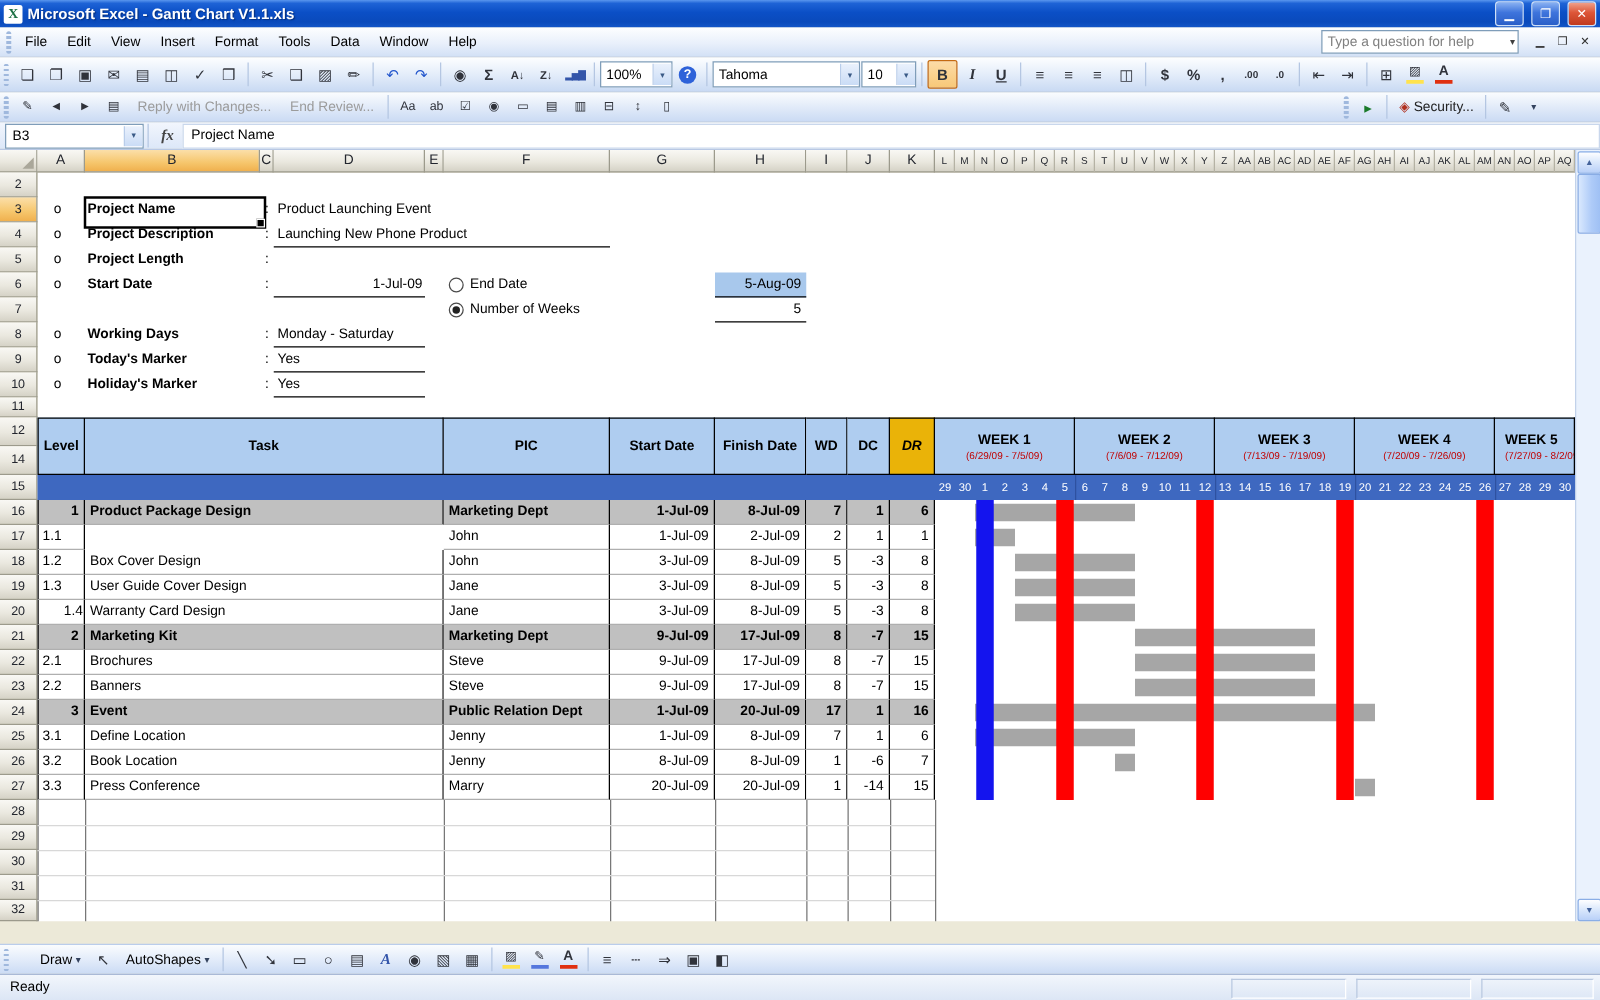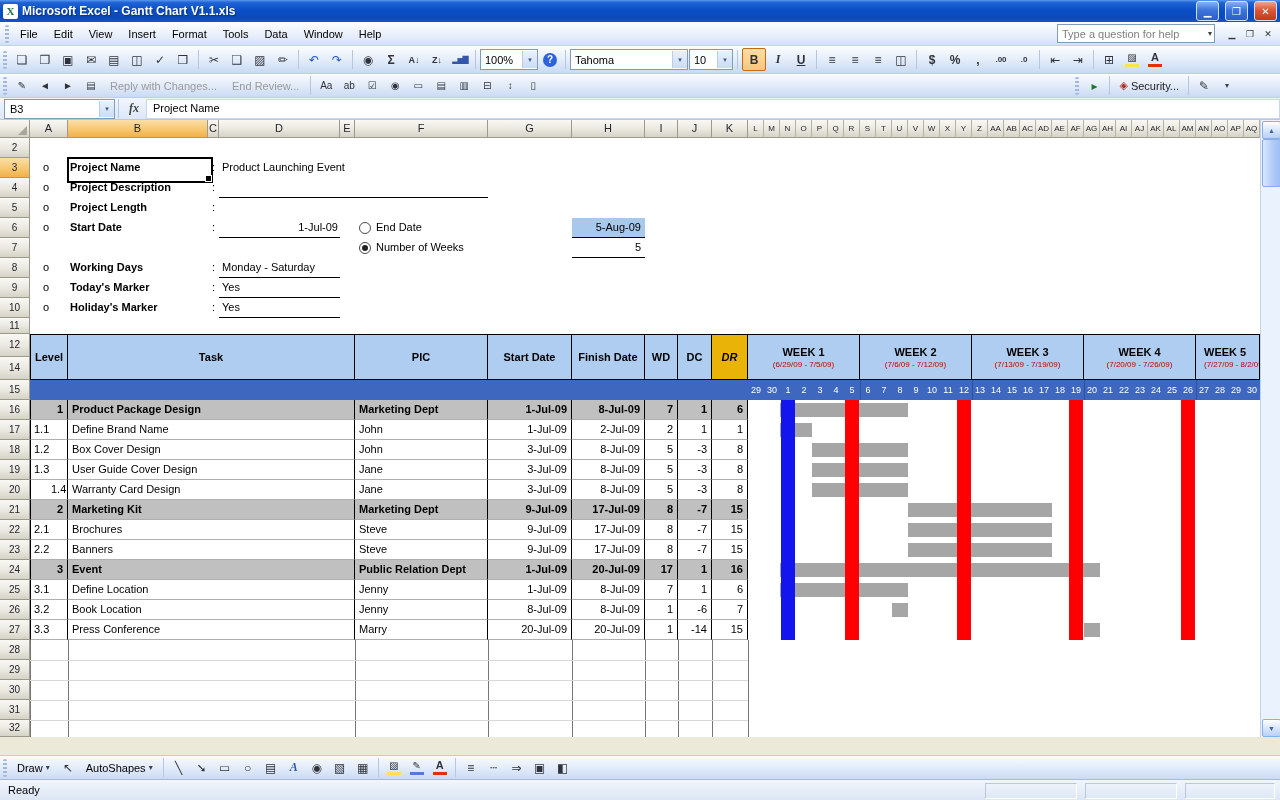--- a/index.html
+++ b/index.html
@@ -374,20 +374,21 @@
       <div class="hcell" style="left: 0px; top: 582px; width: 30px; height: 17px; line-height: 16px; font-size: 10px;">32</div>
     </div>
   <div id="content" class="a">
       <div class="cell" style="left: 30px; top: 158px; width: 38px; height: 20px; padding-left: 13px;">o</div>
       <div class="cell b" style="left: 68px; top: 158px; width: 140px; height: 20px; padding-left: 2px;">Project Name</div>
       <div class="cell" style="left: 208px; top: 158px; width: 11px; height: 20px; text-align: center;">:</div>
       <div class="cell" style="left: 222px; top: 158px; width: 260px; height: 20px; text-align: left;">Product Launching Event</div>
       <div class="cell" style="left: 30px; top: 178px; width: 38px; height: 20px; padding-left: 13px;">o</div>
       <div class="cell b" style="left: 68px; top: 178px; width: 140px; height: 20px; padding-left: 2px;">Project Description</div>
       <div class="cell" style="left: 208px; top: 178px; width: 11px; height: 20px; text-align: center;">:</div>
+      <div class="cell" style="left: 222px; top: 178px; width: 260px; height: 20px; text-align: left;">Launching New Phone Product</div>
       <div style="position: absolute; left: 219px; top: 197px; width: 269px; height: 1px; background: rgb(0, 0, 0);"></div>
       <div class="cell" style="left: 30px; top: 198px; width: 38px; height: 20px; padding-left: 13px;">o</div>
       <div class="cell b" style="left: 68px; top: 198px; width: 140px; height: 20px; padding-left: 2px;">Project Length</div>
       <div class="cell" style="left: 208px; top: 198px; width: 11px; height: 20px; text-align: center;">:</div>
       <div class="cell" style="left: 30px; top: 218px; width: 38px; height: 20px; padding-left: 13px;">o</div>
       <div class="cell b" style="left: 68px; top: 218px; width: 140px; height: 20px; padding-left: 2px;">Start Date</div>
       <div class="cell" style="left: 208px; top: 218px; width: 11px; height: 20px; text-align: center;">:</div>
       <div class="cell" style="left: 219px; top: 218px; width: 121px; height: 20px; text-align: right; padding-right: 2px;">1-Jul-09</div>
       <div style="position: absolute; left: 219px; top: 237px; width: 121px; height: 1px; background: rgb(0, 0, 0);"></div>
       <div class="cell" style="left: 30px; top: 258px; width: 38px; height: 20px; padding-left: 13px;">o</div>
@@ -482,21 +483,20 @@
       <div style="position: absolute; left: 1196px; top: 380px; width: 1px; height: 20px; background: rgb(46, 81, 160);"></div>
       <div class="cell b" style="left: 30px; top: 400px; width: 38px; height: 20px; text-align: right; padding-right: 4px; background: rgb(192, 192, 192); border-right: 1px solid rgb(0, 0, 0); border-bottom: 1px solid rgb(175, 175, 175); border-left: 1px solid rgb(0, 0, 0);">1</div>
       <div class="cell b" style="left: 68px; top: 400px; width: 287px; height: 20px; text-align: left; padding-left: 4px; background: rgb(192, 192, 192); border-right: 1px solid rgb(0, 0, 0); border-bottom: 1px solid rgb(175, 175, 175);">Product Package Design</div>
       <div class="cell b" style="left: 355px; top: 400px; width: 133px; height: 20px; text-align: left; padding-left: 4px; background: rgb(192, 192, 192); border-right: 1px solid rgb(0, 0, 0); border-bottom: 1px solid rgb(175, 175, 175);">Marketing Dept</div>
       <div class="cell b" style="left: 488px; top: 400px; width: 84px; height: 20px; text-align: right; padding-right: 4px; background: rgb(192, 192, 192); border-right: 1px solid rgb(0, 0, 0); border-bottom: 1px solid rgb(175, 175, 175);">1-Jul-09</div>
       <div class="cell b" style="left: 572px; top: 400px; width: 73px; height: 20px; text-align: right; padding-right: 4px; background: rgb(192, 192, 192); border-right: 1px solid rgb(0, 0, 0); border-bottom: 1px solid rgb(175, 175, 175);">8-Jul-09</div>
       <div class="cell b" style="left: 645px; top: 400px; width: 33px; height: 20px; text-align: right; padding-right: 4px; background: rgb(192, 192, 192); border-right: 1px solid rgb(0, 0, 0); border-bottom: 1px solid rgb(175, 175, 175);">7</div>
       <div class="cell b" style="left: 678px; top: 400px; width: 34px; height: 20px; text-align: right; padding-right: 4px; background: rgb(192, 192, 192); border-right: 1px solid rgb(0, 0, 0); border-bottom: 1px solid rgb(175, 175, 175);">1</div>
       <div class="cell b" style="left: 712px; top: 400px; width: 36px; height: 20px; text-align: right; padding-right: 4px; background: rgb(192, 192, 192); border-right: 1px solid rgb(0, 0, 0); border-bottom: 1px solid rgb(175, 175, 175);">6</div>
       <div class="cell" style="left: 30px; top: 420px; width: 38px; height: 20px; text-align: left; padding-left: 3px; background: rgb(255, 255, 255); border-right: 1px solid rgb(0, 0, 0); border-bottom: 1px solid rgb(175, 175, 175); border-left: 1px solid rgb(0, 0, 0);">1.1</div>
-      <div class="cell" style="left: 68px; top: 420px; width: 287px; height: 20px; text-align: left; padding-left: 4px; background: rgb(255, 255, 255); border-right: 1px solid rgb(0, 0, 0); border-bottom: 1px solid rgb(175, 175, 175);">Define Brand Name</div>
       <div class="cell" style="left: 355px; top: 420px; width: 133px; height: 20px; text-align: left; padding-left: 4px; background: rgb(255, 255, 255); border-right: 1px solid rgb(0, 0, 0); border-bottom: 1px solid rgb(175, 175, 175);">John</div>
       <div class="cell" style="left: 488px; top: 420px; width: 84px; height: 20px; text-align: right; padding-right: 4px; background: rgb(255, 255, 255); border-right: 1px solid rgb(0, 0, 0); border-bottom: 1px solid rgb(175, 175, 175);">1-Jul-09</div>
       <div class="cell" style="left: 572px; top: 420px; width: 73px; height: 20px; text-align: right; padding-right: 4px; background: rgb(255, 255, 255); border-right: 1px solid rgb(0, 0, 0); border-bottom: 1px solid rgb(175, 175, 175);">2-Jul-09</div>
       <div class="cell" style="left: 645px; top: 420px; width: 33px; height: 20px; text-align: right; padding-right: 4px; background: rgb(255, 255, 255); border-right: 1px solid rgb(0, 0, 0); border-bottom: 1px solid rgb(175, 175, 175);">2</div>
       <div class="cell" style="left: 678px; top: 420px; width: 34px; height: 20px; text-align: right; padding-right: 4px; background: rgb(255, 255, 255); border-right: 1px solid rgb(0, 0, 0); border-bottom: 1px solid rgb(175, 175, 175);">1</div>
       <div class="cell" style="left: 712px; top: 420px; width: 36px; height: 20px; text-align: right; padding-right: 4px; background: rgb(255, 255, 255); border-right: 1px solid rgb(0, 0, 0); border-bottom: 1px solid rgb(175, 175, 175);">1</div>
       <div class="cell" style="left: 30px; top: 440px; width: 38px; height: 20px; text-align: left; padding-left: 3px; background: rgb(255, 255, 255); border-right: 1px solid rgb(0, 0, 0); border-bottom: 1px solid rgb(175, 175, 175); border-left: 1px solid rgb(0, 0, 0);">1.2</div>
       <div class="cell" style="left: 68px; top: 440px; width: 287px; height: 20px; text-align: left; padding-left: 4px; background: rgb(255, 255, 255); border-right: 1px solid rgb(0, 0, 0); border-bottom: 1px solid rgb(175, 175, 175);">Box Cover Design</div>
       <div class="cell" style="left: 355px; top: 440px; width: 133px; height: 20px; text-align: left; padding-left: 4px; background: rgb(255, 255, 255); border-right: 1px solid rgb(0, 0, 0); border-bottom: 1px solid rgb(175, 175, 175);">John</div>
       <div class="cell" style="left: 488px; top: 440px; width: 84px; height: 20px; text-align: right; padding-right: 4px; background: rgb(255, 255, 255); border-right: 1px solid rgb(0, 0, 0); border-bottom: 1px solid rgb(175, 175, 175);">3-Jul-09</div>
@@ -609,21 +609,21 @@
       <div style="position: absolute; left: 321px; top: 0px; width: 14px; height: 240px; background: rgb(255, 0, 0);"></div>
       <div style="position: absolute; left: 433px; top: 0px; width: 14px; height: 240px; background: rgb(255, 0, 0);"></div>
     </div>
   <div id="vscroll" class="a">
       <div class="sbtn" style="left: 1px; top: 1px; width: 17px; height: 16px;">▲</div>
       <div class="sthumbV" style="left: 1px; top: 19px; width: 17px; height: 46px;"></div>
       <div class="sbtn" style="left: 1px; top: 599px; width: 17px; height: 16px;">▼</div>
     </div>
   <div id="drawbar" class="a flexbar">
       <span class="grip"></span>
-      <div class="flexbar" style="gap: 3px; padding: 0px 6px; height: 20px;">
+      <div class="flexbar" style="gap: 3px; padding: 0px 6px; height: 20px; margin-left: 15px;">
         <span style="font-size: 11px;">Draw</span>
         <span style="font-size: 8px; color: rgb(51, 66, 94);">▾</span>
       </div>
       <div class="tbtn">
         <span>↖</span>
       </div>
       <div class="flexbar" style="gap: 3px; padding: 0px 6px; height: 20px;">
         <span style="font-size: 11px;">AutoShapes</span>
         <span style="font-size: 8px; color: rgb(51, 66, 94);">▾</span>
       </div>

